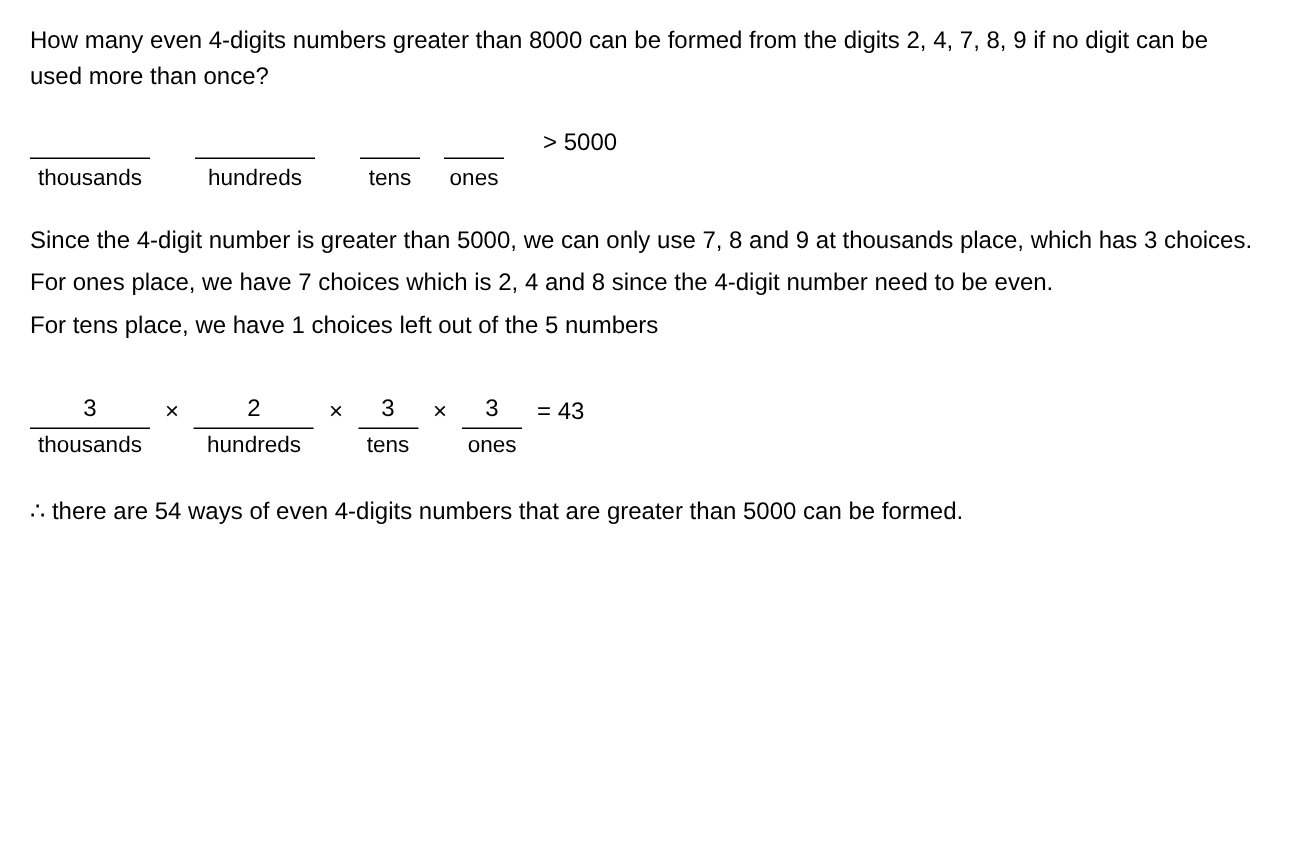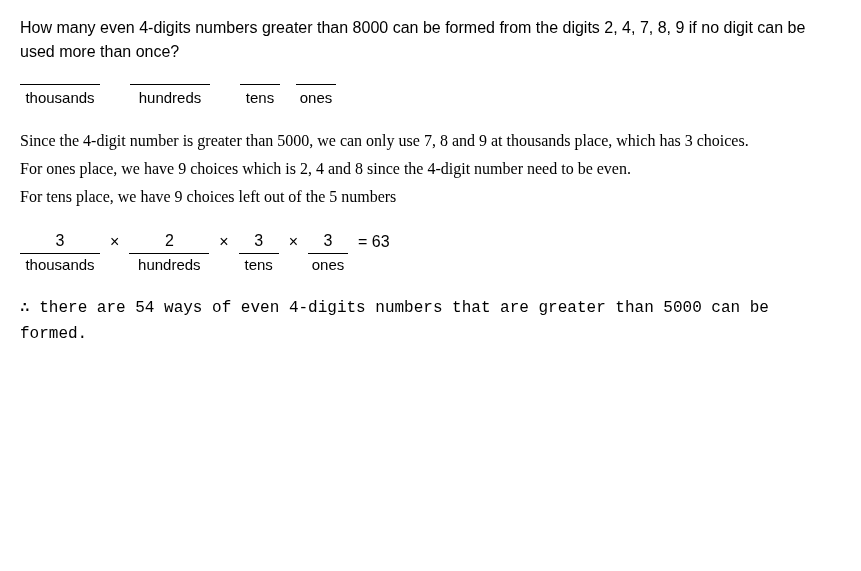--- a/index.html
+++ b/index.html
@@ -48,23 +48,22 @@
       font-size: 15px;
       text-align: center;
     }
     .gt5000 {
       font-size: 16px;
       margin-left: 10px;
       padding-bottom: 22px;
     }
     .explanation {
       margin-top: 18px;
-      margin-bottom: 18px;
+      margin-bottom: 30px;
       line-height: 1.65;
-      font-family: Liberation Serif, serif;
     }
     .explanation p {
       margin-bottom: 2px;
     }
     .multiply-row {
       display: flex;
       align-items: flex-end;
       gap: 0px;
       margin-top: 16px;
       margin-bottom: 4px;
@@ -95,21 +94,20 @@
       margin: 0 10px;
     }
     .equals-part {
       font-size: 16px;
       padding-bottom: 22px;
       margin-left: 10px;
     }
     .conclusion {
       margin-top: 20px;
       line-height: 1.6;
-      font-family: Liberation Mono, monospace;
     }
   </style>
 </head>
 <body>
 
 <div class="question">
   <p>How many even 4-digits numbers greater than 8000 can be formed from the digits 2, 4, 7, 8, 9 if no digit can be used more than once?</p>
 </div>
 
 <div class="blank-row">
@@ -122,26 +120,27 @@
     <div class="place-label">hundreds</div>
   </div>
   <div class="place-group narrow">
     <div class="blank-line narrow"></div>
     <div class="place-label">tens</div>
   </div>
   <div class="place-group narrow">
     <div class="blank-line narrow"></div>
     <div class="place-label">ones</div>
   </div>
+  <div class="gt5000">&gt; 5000</div>
 </div>
 
 <div class="explanation">
   <p>Since the 4-digit number is greater than 5000, we can only use 7, 8 and 9 at thousands place, which has 3 choices.</p>
-  <p>For ones place, we have 9 choices which is 2, 4 and 8 since the 4-digit number need to be even.</p>
-  <p>For tens place, we have 9 choices left out of the 5 numbers</p>
+  <p>For ones place, we have 7 choices which is 2, 4 and 8 since the 4-digit number need to be even.</p>
+  <p>For tens place, we have 1 choices left out of the 5 numbers</p>
 </div>
 
 <div class="multiply-row">
   <div class="mult-group">
     <div class="mult-value-line">3</div>
     <div class="mult-label">thousands</div>
   </div>
   <div class="times-sign">×</div>
   <div class="mult-group">
     <div class="mult-value-line">2</div>
@@ -150,18 +149,18 @@
   <div class="times-sign">×</div>
   <div class="mult-group">
     <div class="mult-value-line narrow">3</div>
     <div class="mult-label">tens</div>
   </div>
   <div class="times-sign">×</div>
   <div class="mult-group">
     <div class="mult-value-line narrow">3</div>
     <div class="mult-label">ones</div>
   </div>
-  <div class="equals-part">= 63</div>
+  <div class="equals-part">= 43</div>
 </div>
 
 <div class="conclusion">
   <p>∴ there are 54 ways of even 4-digits numbers that are greater than 5000 can be formed.</p>
 </div>
 
 </body></html>

